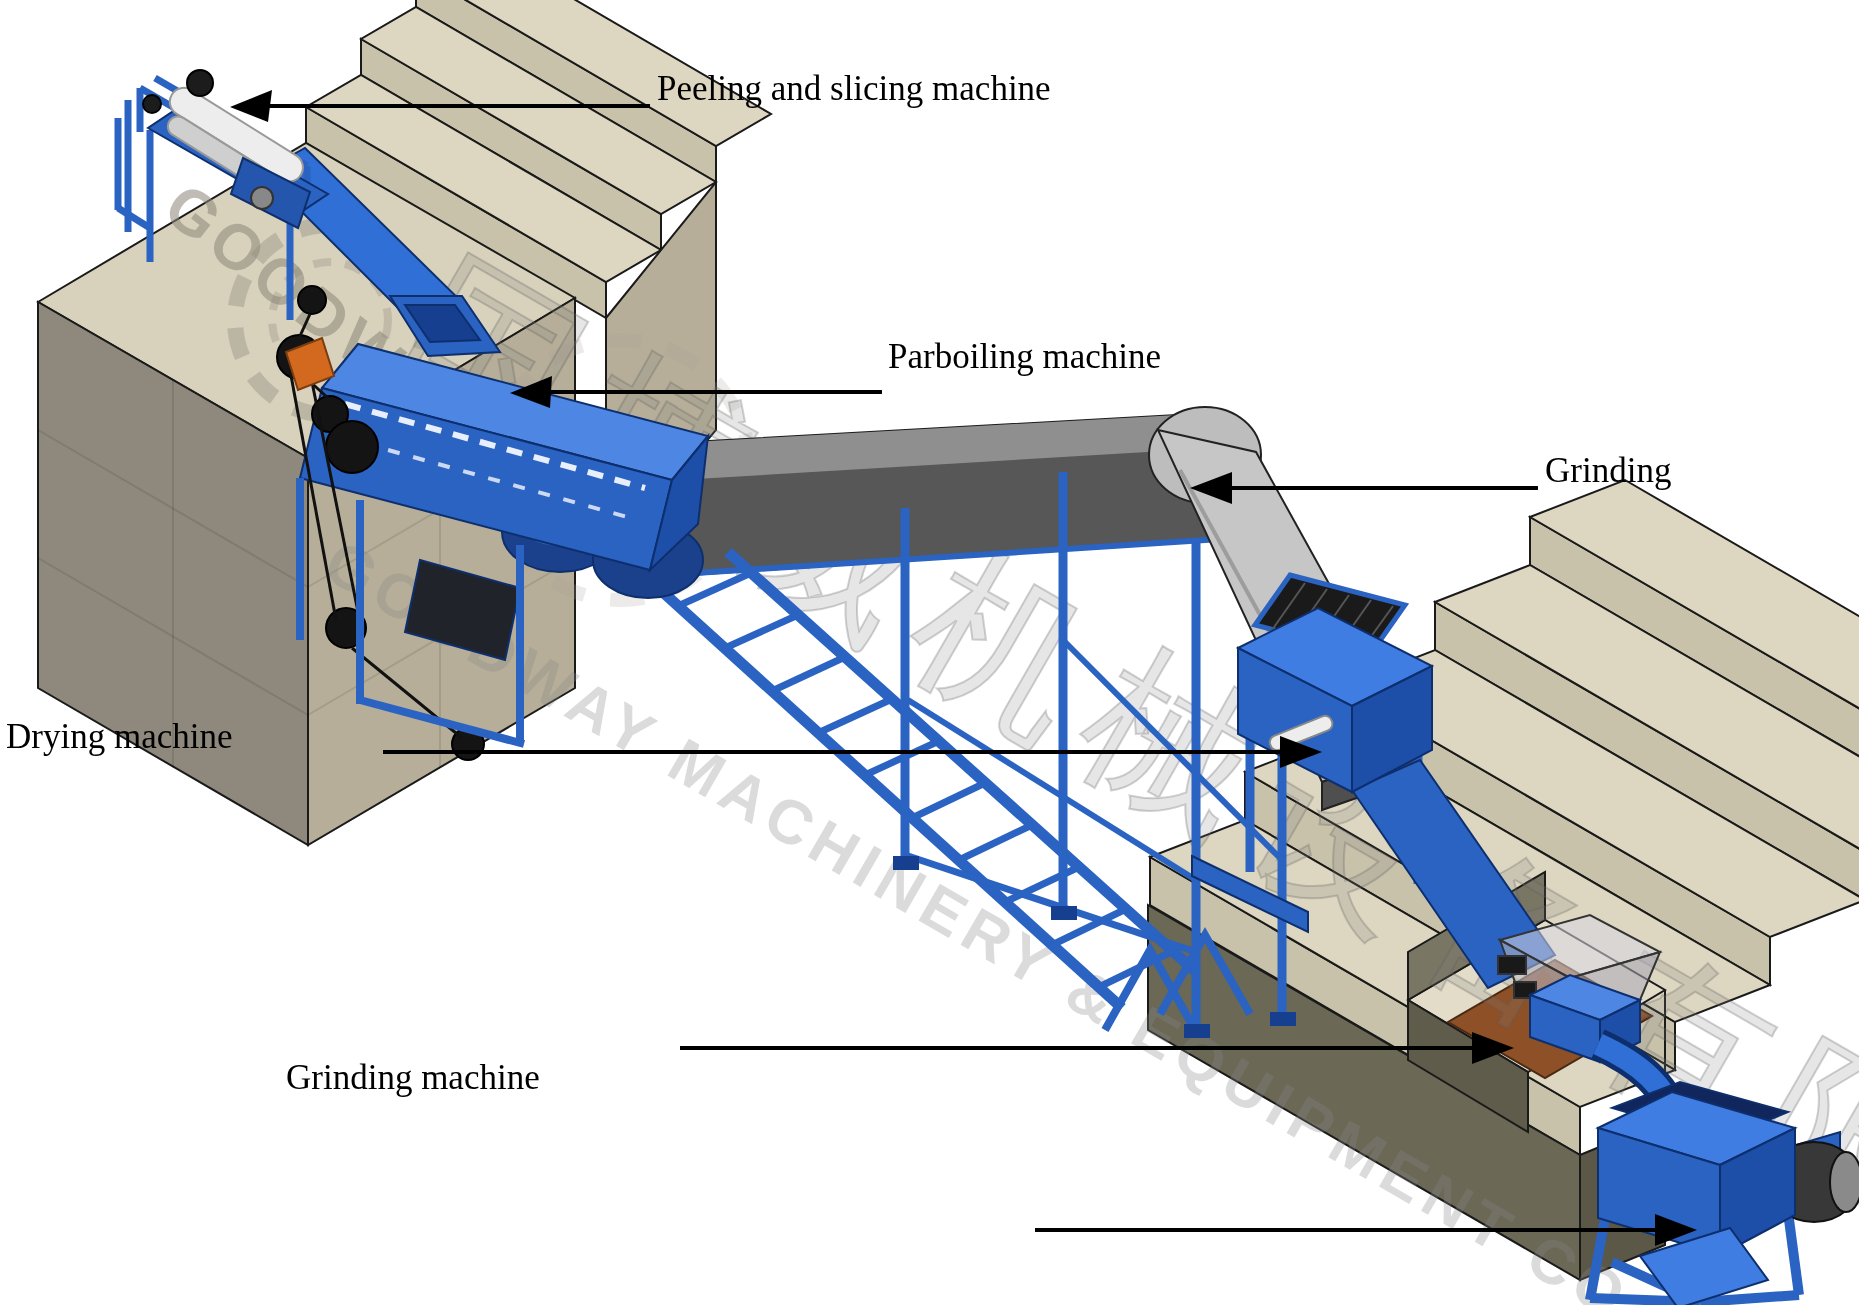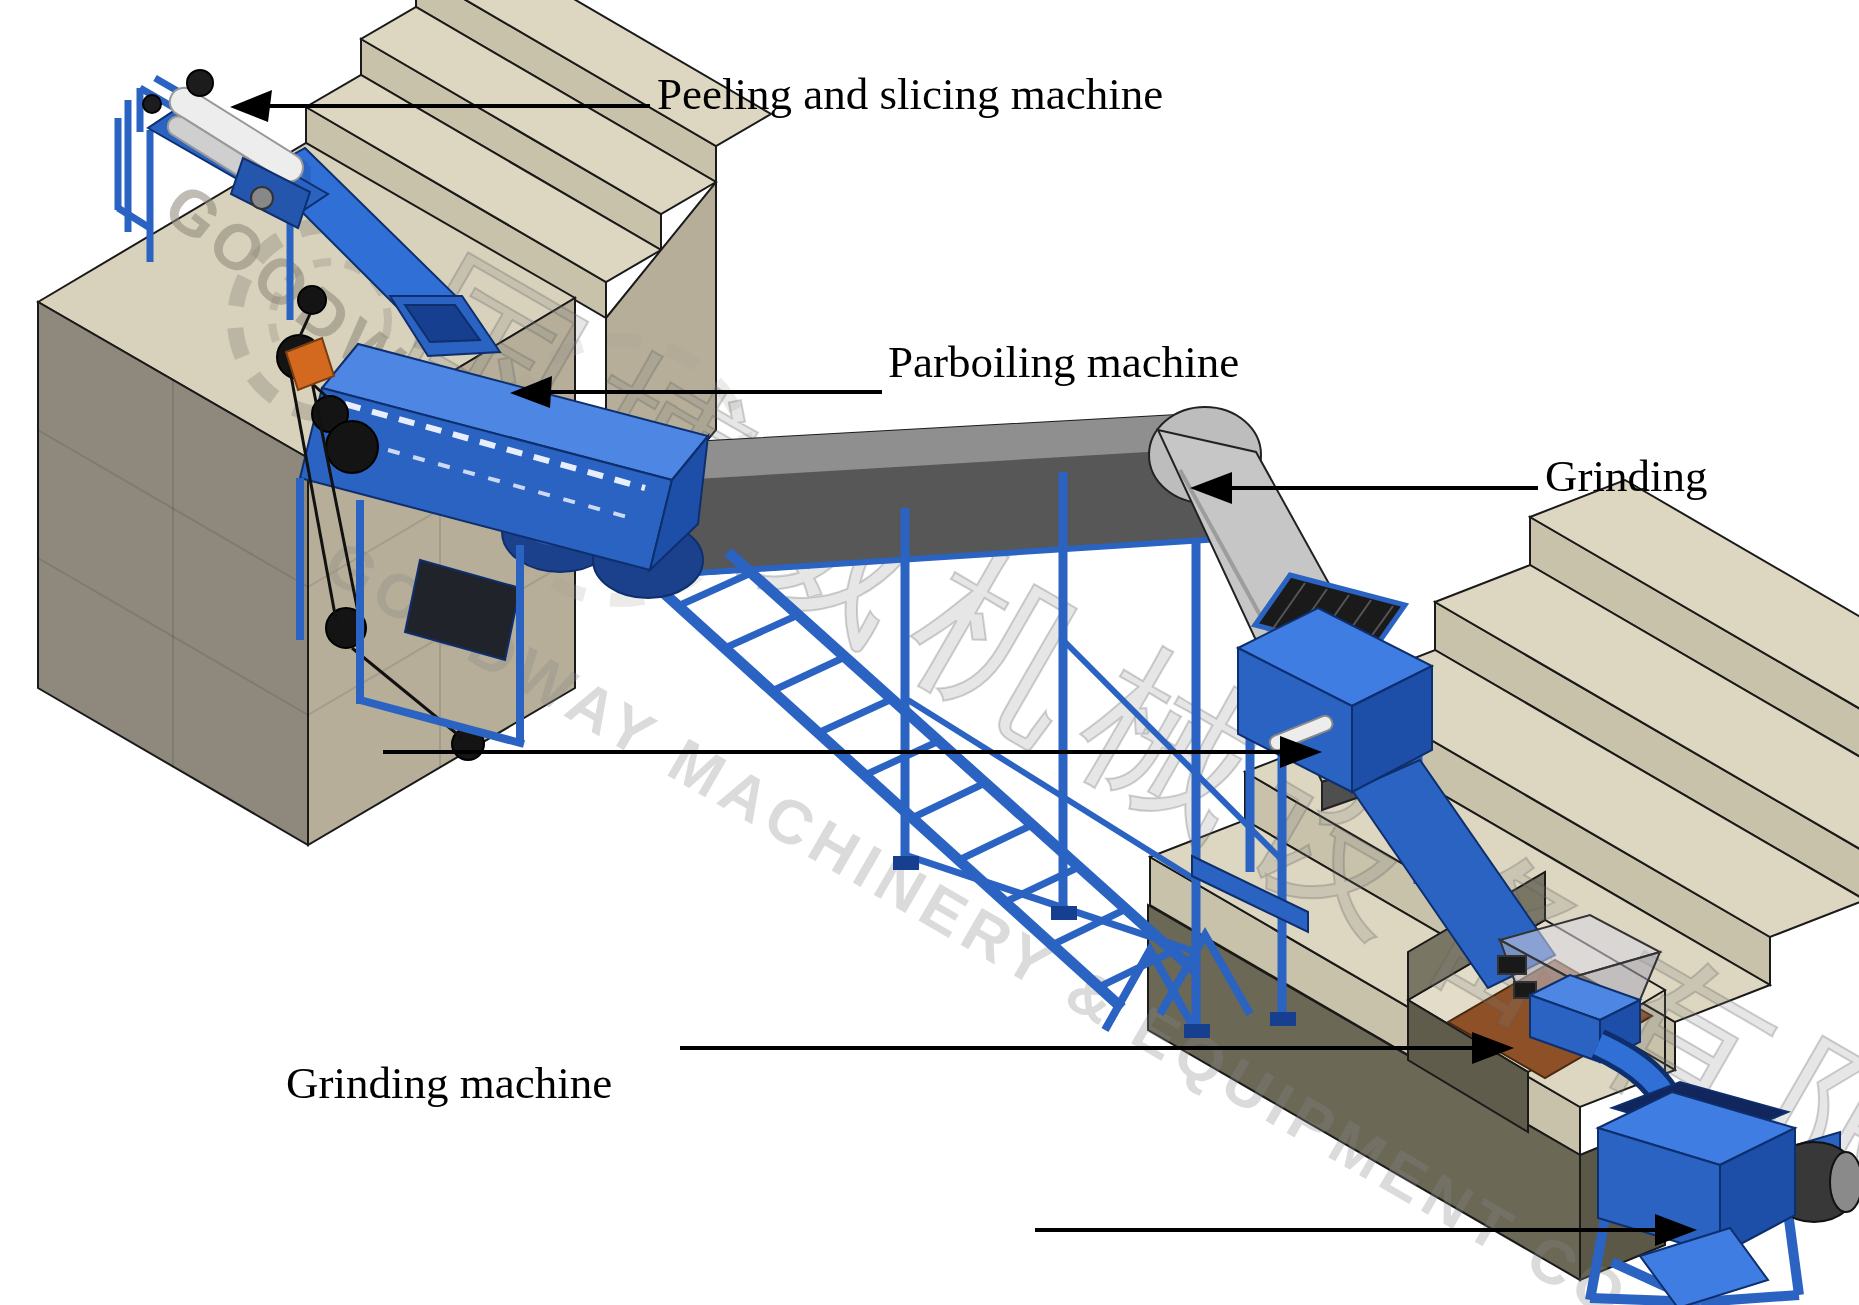--- a/index.html
+++ b/index.html
@@ -1,19 +1,19 @@
 <!DOCTYPE html>
 <html><head>
 <meta charset="utf-8">
 <style>
   html,body{margin:0;padding:0;background:#fff;}
   #stage{position:relative;width:1859px;height:1305px;background:#fff;overflow:hidden;
          font-family:"Liberation Serif","DejaVu Serif",serif;}
   #stage svg{position:absolute;left:0;top:0;}
-  .label{position:absolute;font-size:45px;color:#000;white-space:pre;line-height:1.1;
+  .label{position:absolute;font-size:35px;color:#000;white-space:pre;line-height:1.1;
          font-family:"Liberation Serif","DejaVu Serif",serif;}
   .lbl-peeling{left:657px;top:70px;}
   .lbl-parboiling{left:888px;top:338px;}
   .lbl-conveyor{left:1545px;top:452px;}
   .lbl-drying{left:6px;top:718px;}
   .lbl-grinding{left:286px;top:1018px;margin-top:41px;}
   .lbl-sieving{left:596px;top:1200px;}
 </style>
 </head>
 <body>
@@ -271,14 +271,15 @@
     <line x1="680" y1="1048" x2="1480" y2="1048"></line>
     <polygon points="1514,1048 1472,1032 1472,1064" stroke="none" fill="#000"></polygon>
     <line x1="1035" y1="1230" x2="1663" y2="1230"></line>
     <polygon points="1697,1230 1655,1214 1655,1246" stroke="none" fill="#000"></polygon>
   </g>
 </svg>
 
   <div class="label lbl-peeling">Peeling and slicing machine</div>
   <div class="label lbl-parboiling">Parboiling machine</div>
   <div class="label lbl-conveyor">Grinding</div>
+  <div class="label lbl-drying">Drying machine</div>
   <div class="label lbl-grinding">Grinding machine</div>
 </div>
 
 </body></html>

